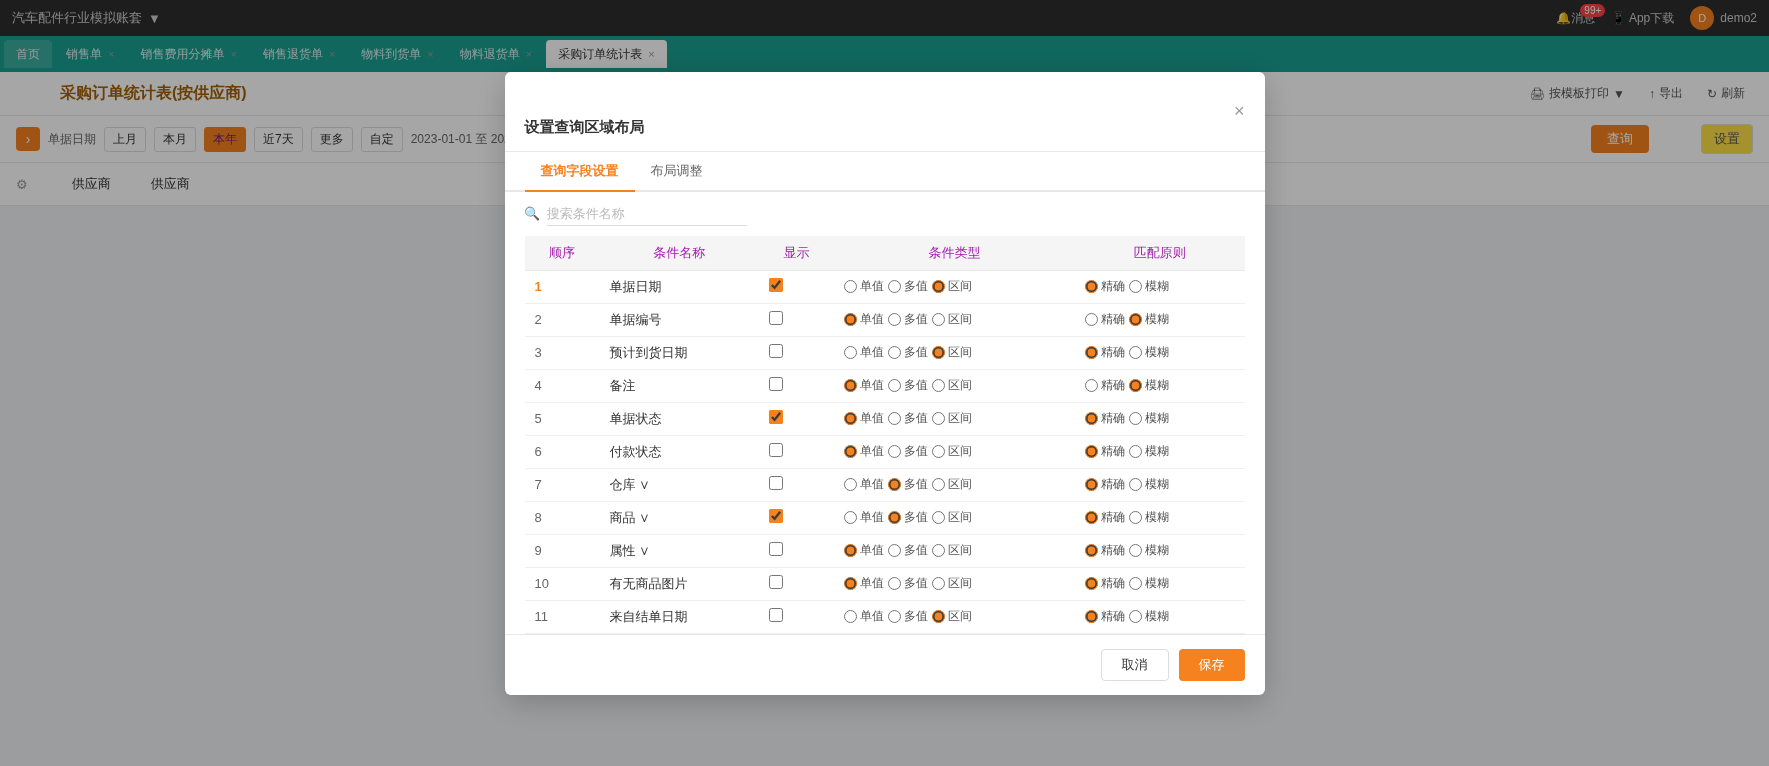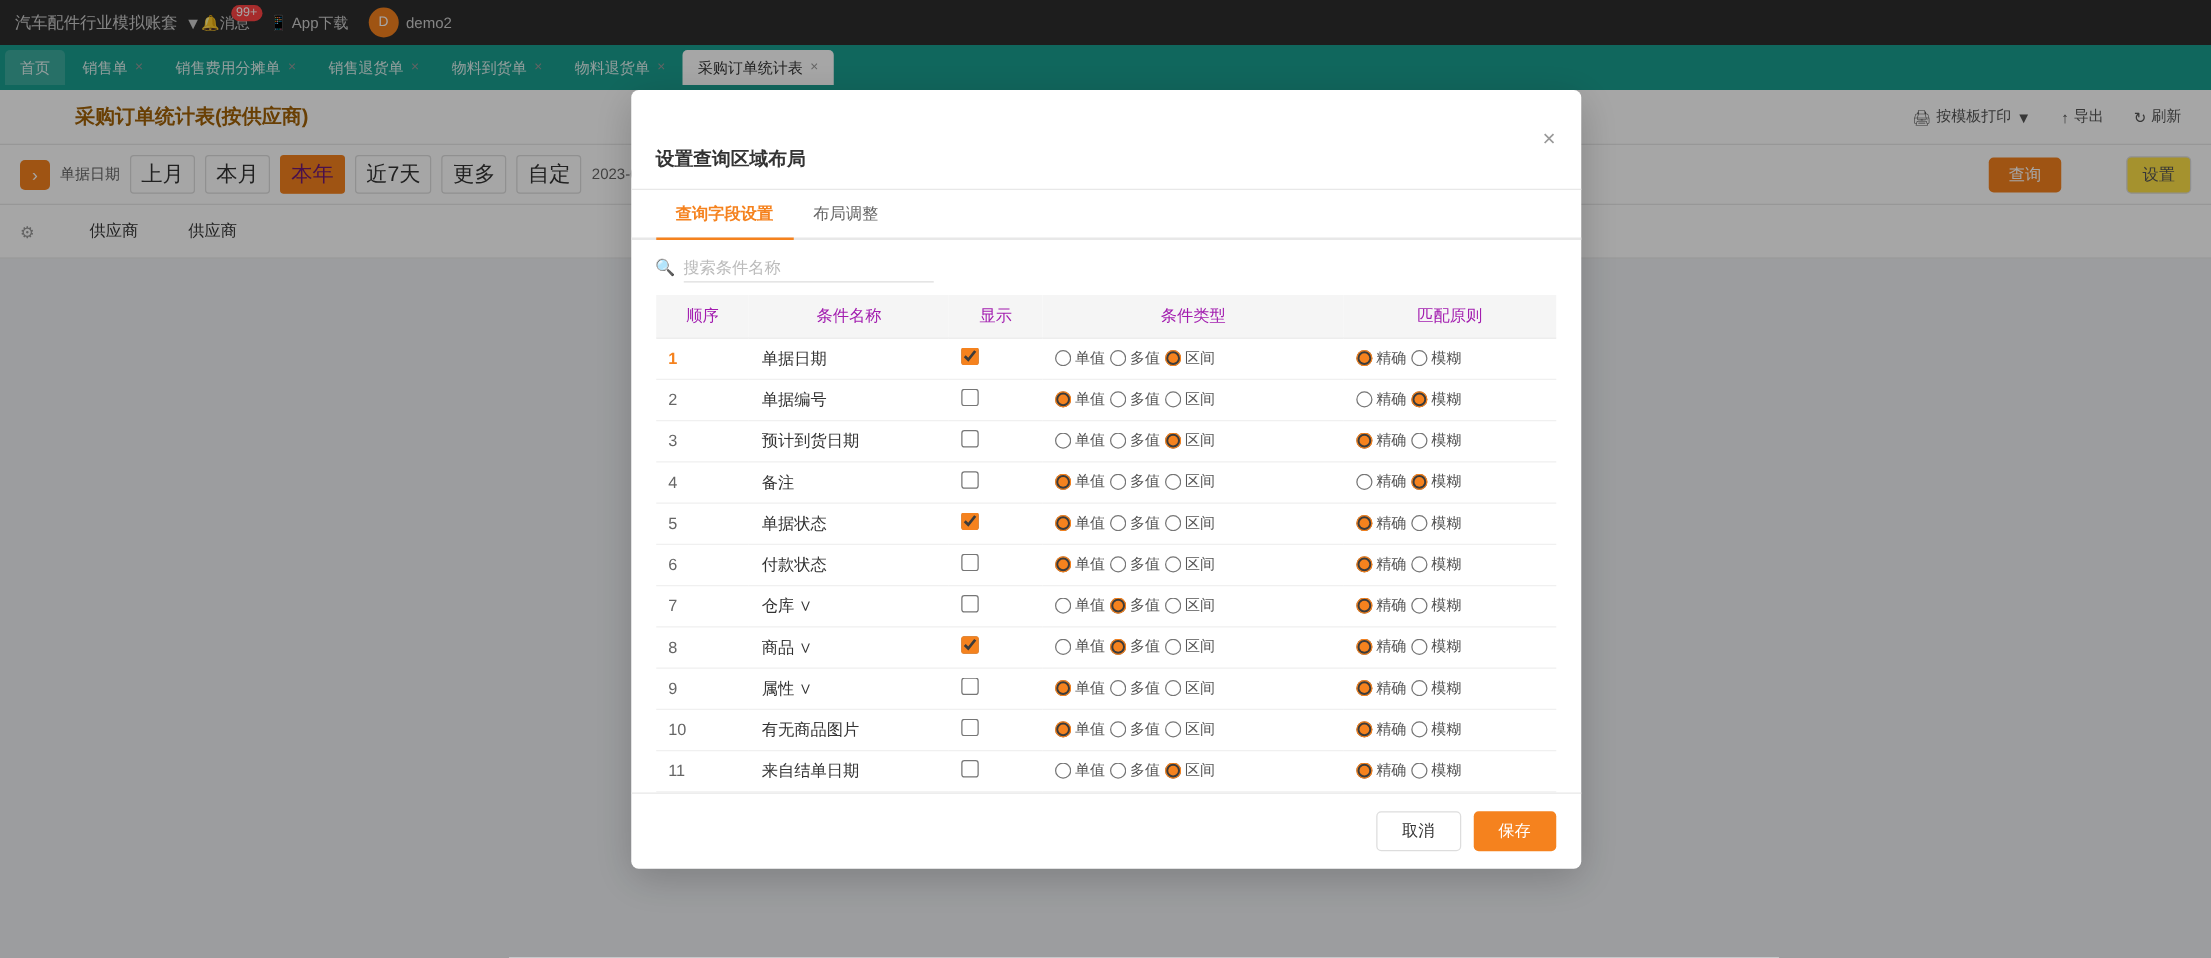--- a/index.html
+++ b/index.html
@@ -4,21 +4,21 @@
   <style>
     * { box-sizing: border-box; margin: 0; padding: 0; }
     body { font-family: 'Microsoft YaHei', Arial, sans-serif; font-size: 13px; background: #f0f2f5; overflow: hidden; }
 
     
     .top-bar {
       background: #2d2d2d;
       height: 36px;
       display: flex;
       align-items: center;
-      justify-content: flex-start;
+      justify-content: space-between;
       padding: 0 12px;
       color: #ccc;
     }
     .top-bar-left { font-size: 13px; color: #ccc; display: flex; align-items: center; gap: 6px; }
     .top-bar-right { display: flex; align-items: center; gap: 16px; font-size: 12px; }
     .notification-badge { position: relative; display: inline-flex; align-items: center; }
     .badge { background: #f44; color: white; border-radius: 8px; font-size: 10px; padding: 1px 4px; position: absolute; top: -6px; right: -10px; }
 
     
     .tab-bar {
@@ -85,21 +85,21 @@
       border-radius: 4px;
       cursor: pointer;
       font-size: 14px;
       display: flex; align-items: center; justify-content: center;
     }
     .date-label { font-size: 12px; color: #666; }
     .date-btn {
       padding: 3px 8px;
       border: 1px solid #ddd;
       border-radius: 3px;
-      font-size: 17px;
+      font-size: 12px;
       cursor: pointer;
       background: #fff;
       color: #333;
     }
     .date-btn.active {
       background: #f5821e;
       color: #701a75;
       border-color: #f5821e;
     }
     .date-range { font-size: 12px; color: #666; }

